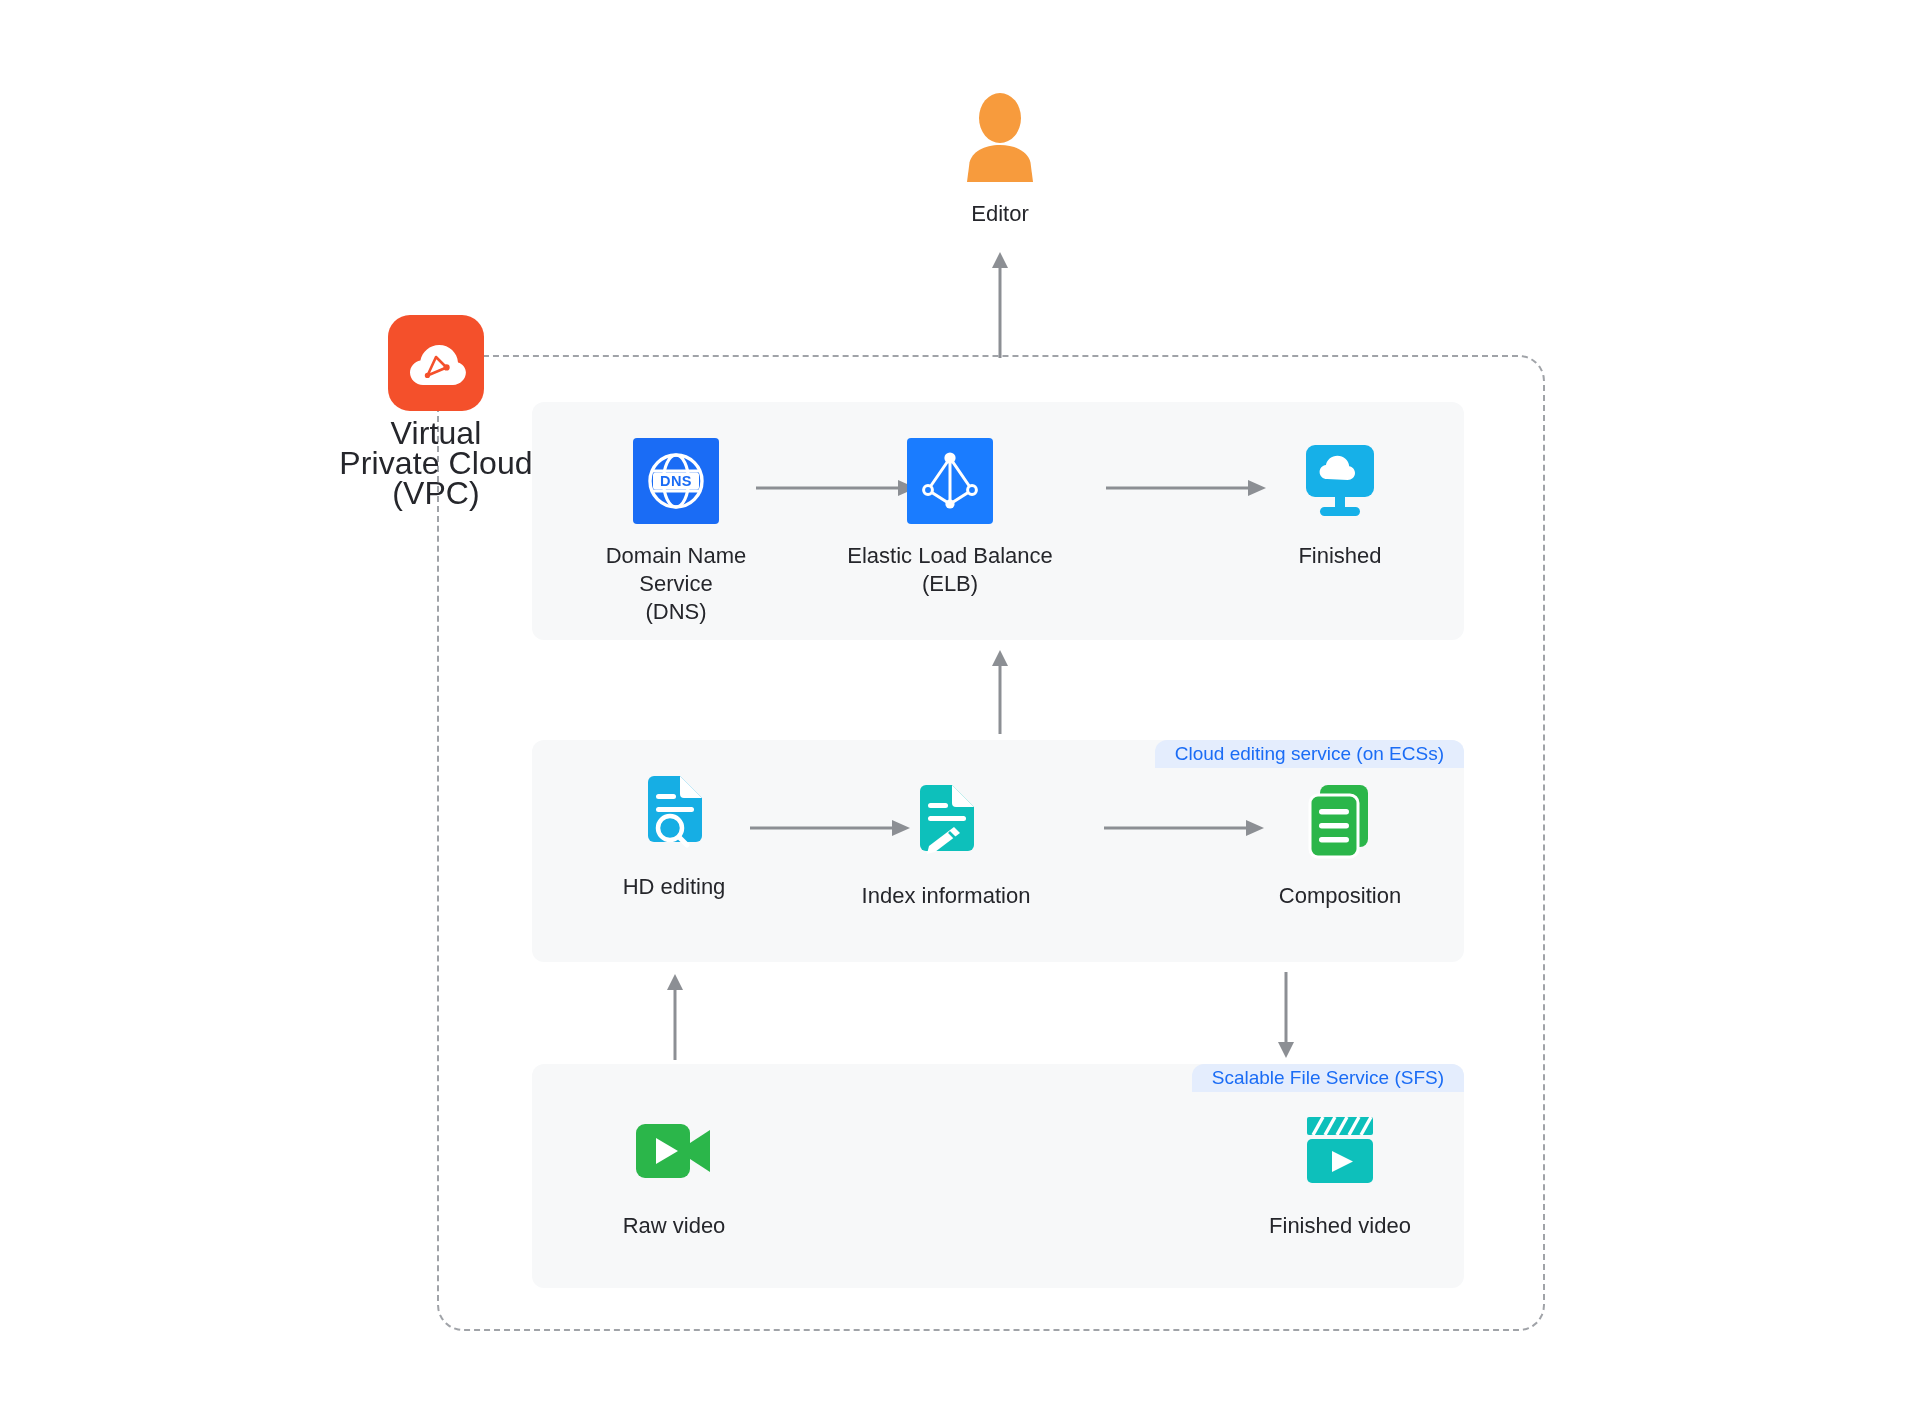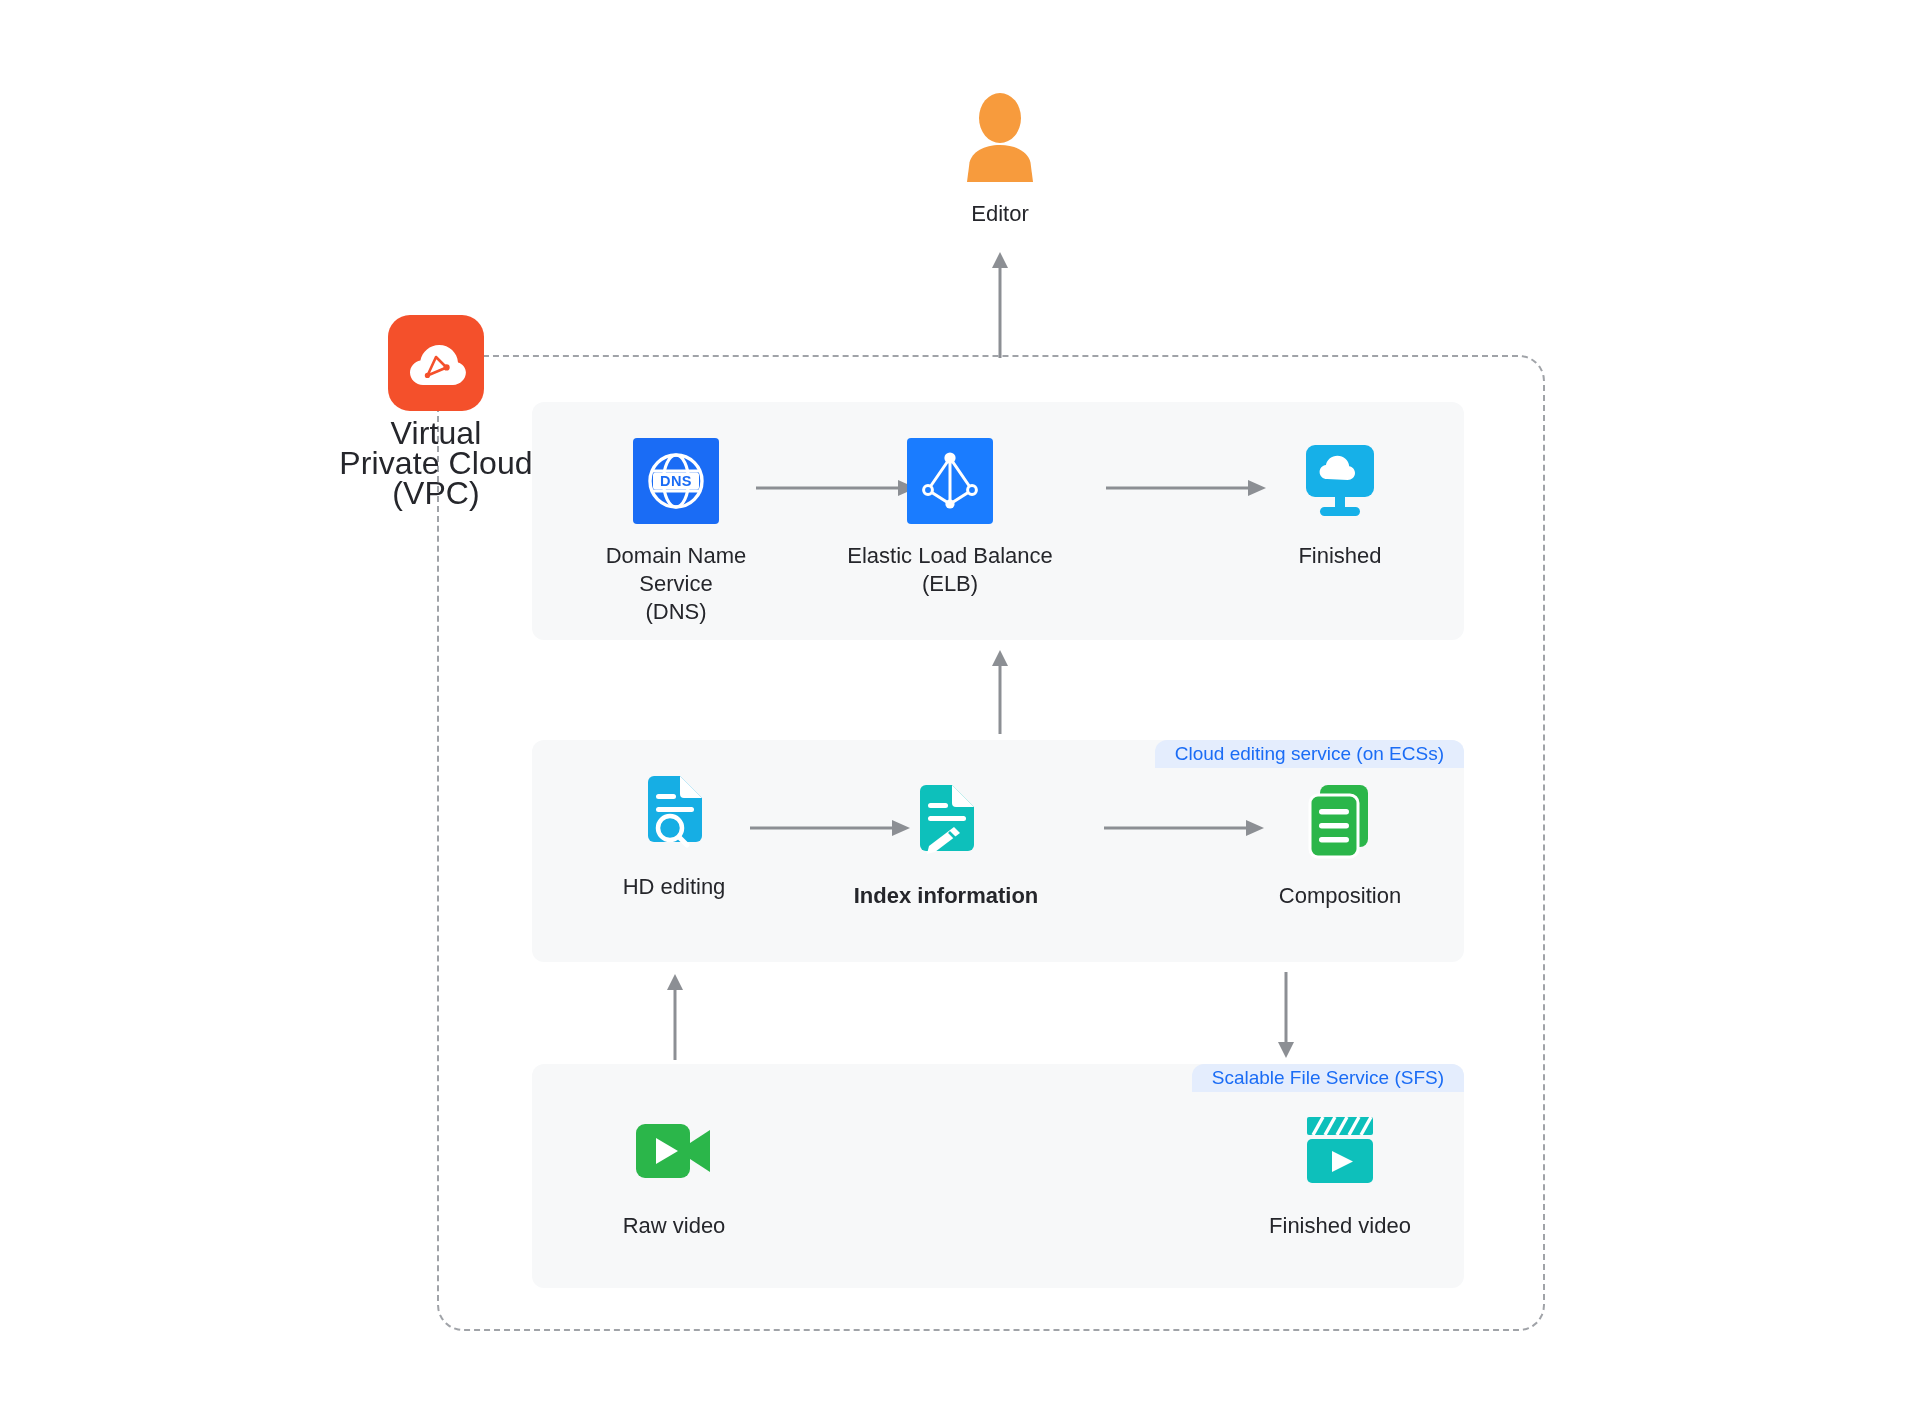--- a/index.html
+++ b/index.html
@@ -93,21 +93,21 @@
     white-space: pre-line;
   }
   .node.plain .glyph { width: 96px; height: 96px; }
 
   
   #node-dns       { left: 566px; top: 438px; }
   #node-elb       { left: 840px; top: 438px; }
   #node-workspace { left: 1230px; top: 438px; }
   
   #node-hd        { left: 564px; top: 769px; }
-  #node-index     { left: 836px; top: 778px; font-weight: bold; }
+  #node-index     { left: 836px; top: 778px; }
   #node-composition { left: 1230px; top: 778px; }
   
   #node-raw       { left: 564px; top: 1108px; }
   #node-finished  { left: 1230px; top: 1108px; }
   
   #node-editor    { left: 890px; top: 90px; }
   #node-editor .caption { margin-top: 14px; }
 
   
   .arrow { position: absolute; }

